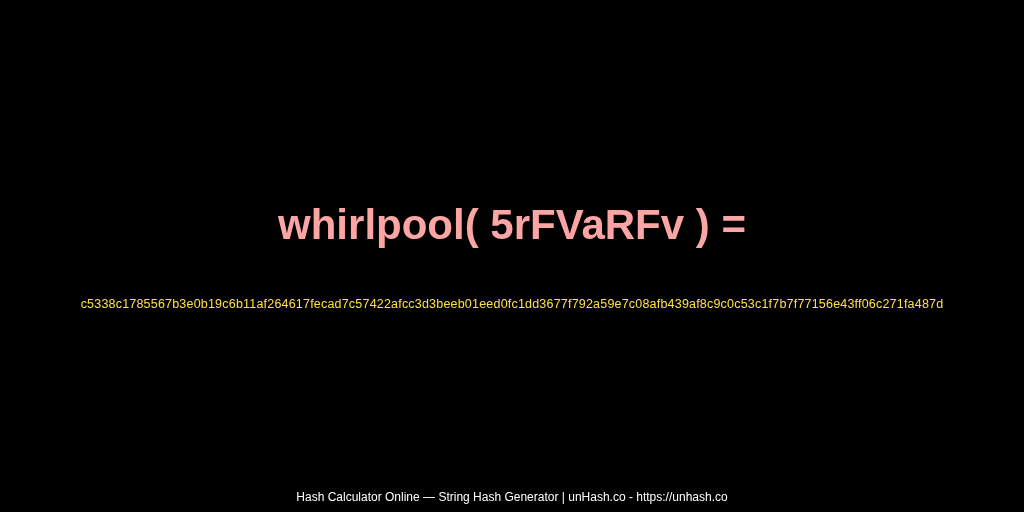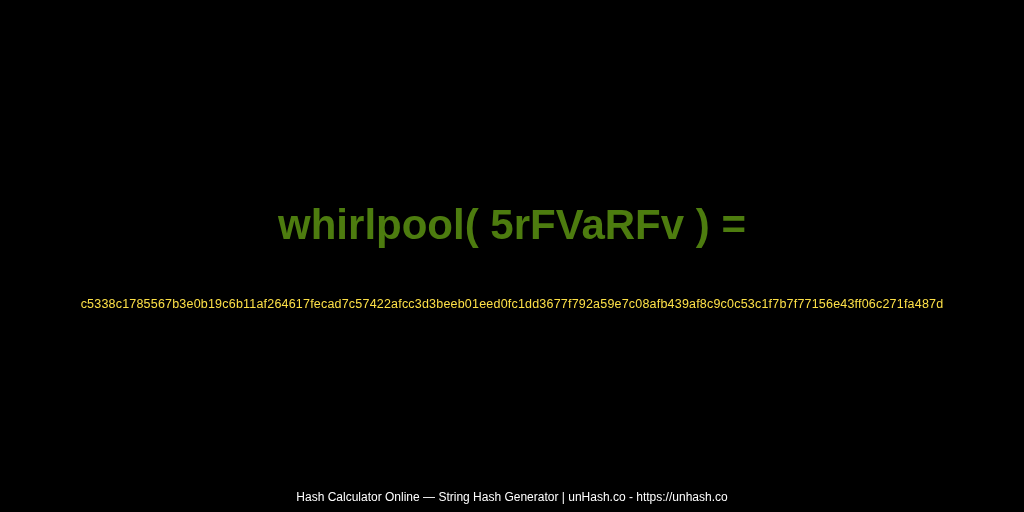--- a/index.html
+++ b/index.html
@@ -21,21 +21,21 @@
     }
     .main-content {
       display: flex;
       flex-direction: column;
       align-items: center;
       justify-content: center;
       flex: 1;
       width: 100%;
     }
     .expression {
-      color: #4d7c0f;
+      color: #fca5a5;
       font-size: 42px;
       font-weight: bold;
       text-align: center;
       margin-bottom: 48px;
     }
     .hash-output {
       color: #fde047;
       font-size: 12.5px;
       text-align: center;
       font-family: Arial, Helvetica, sans-serif;

